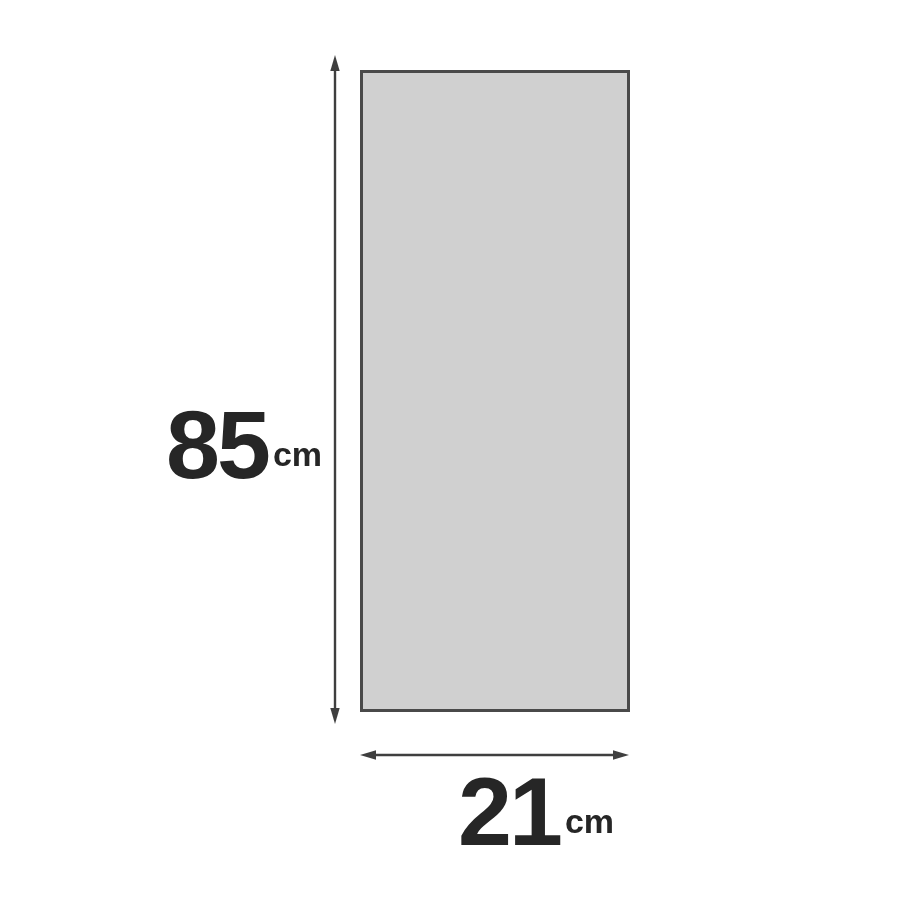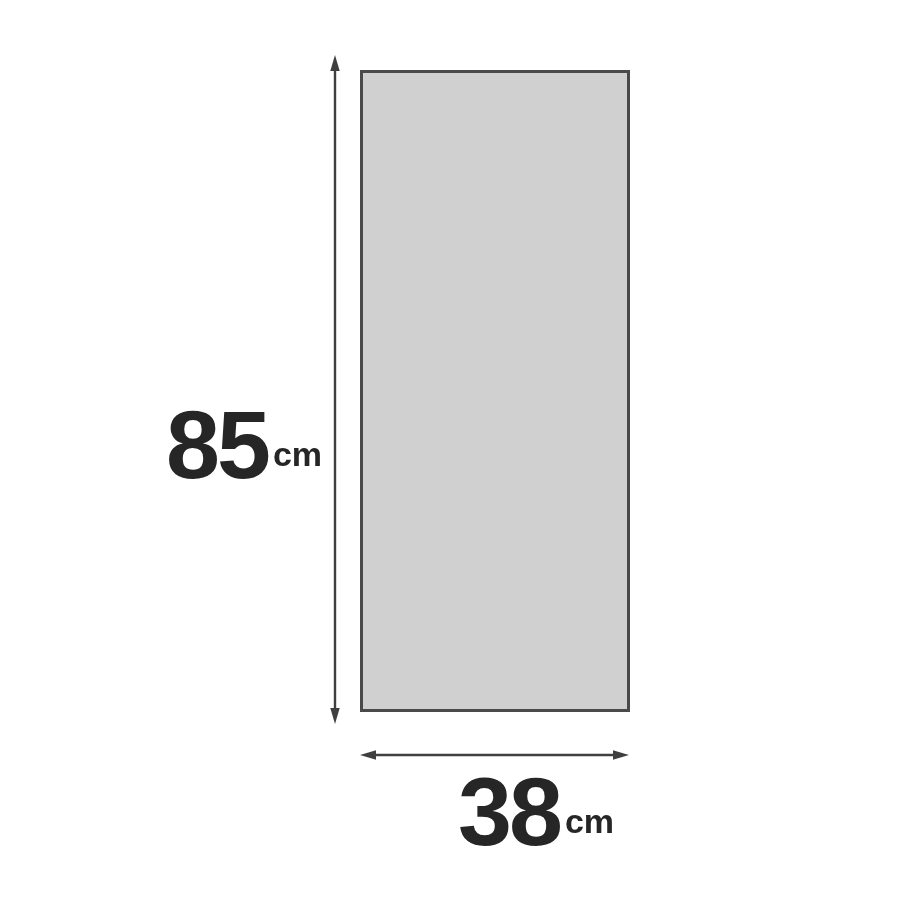--- a/index.html
+++ b/index.html
@@ -100,17 +100,17 @@
       <polygon class="arrow-head" points="629,755 613,750.3 613,759.7"></polygon>
     </g>
   </svg>
 
   <div class="dim-label height-label">
     <span class="value">85</span>
     <span class="unit">cm</span>
   </div>
 
   <div class="dim-label width-label">
-    <span class="value">38</span>
+    <span class="value">21</span>
     <span class="unit">cm</span>
   </div>
 
 </div>
 
 </body></html>

